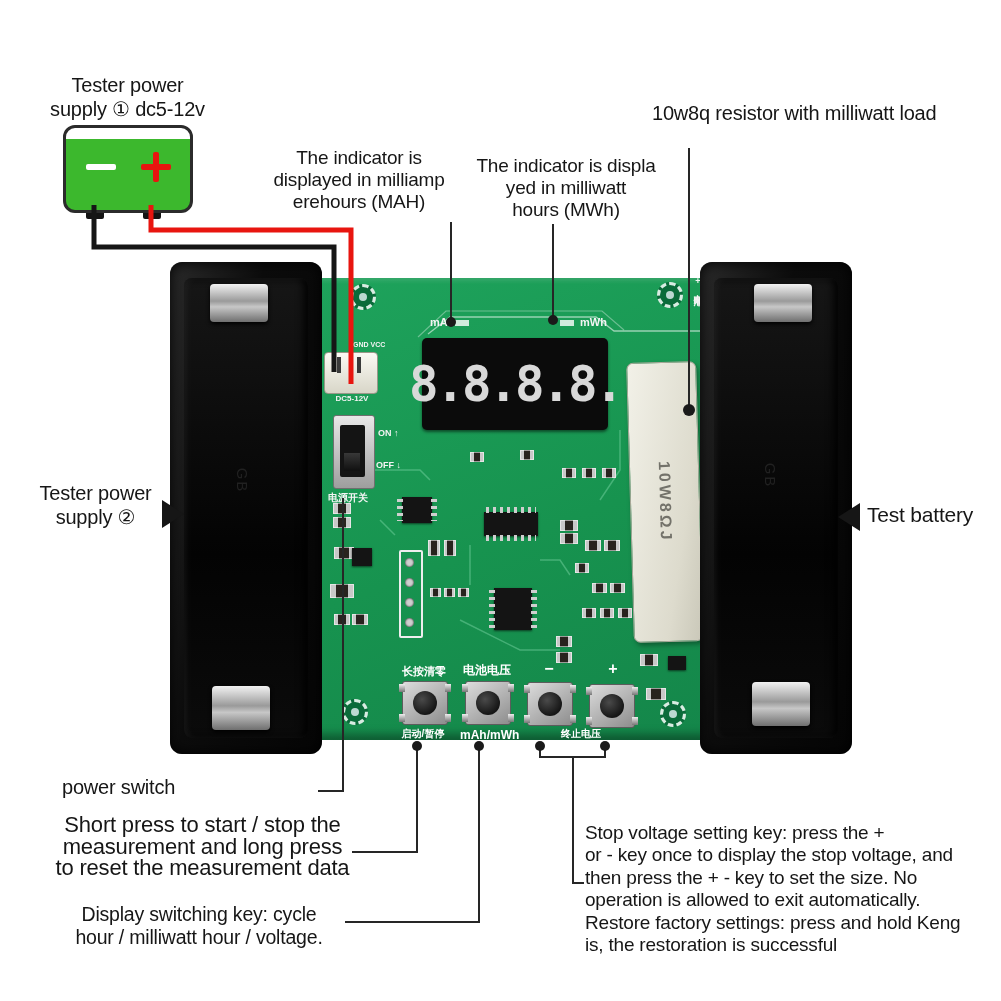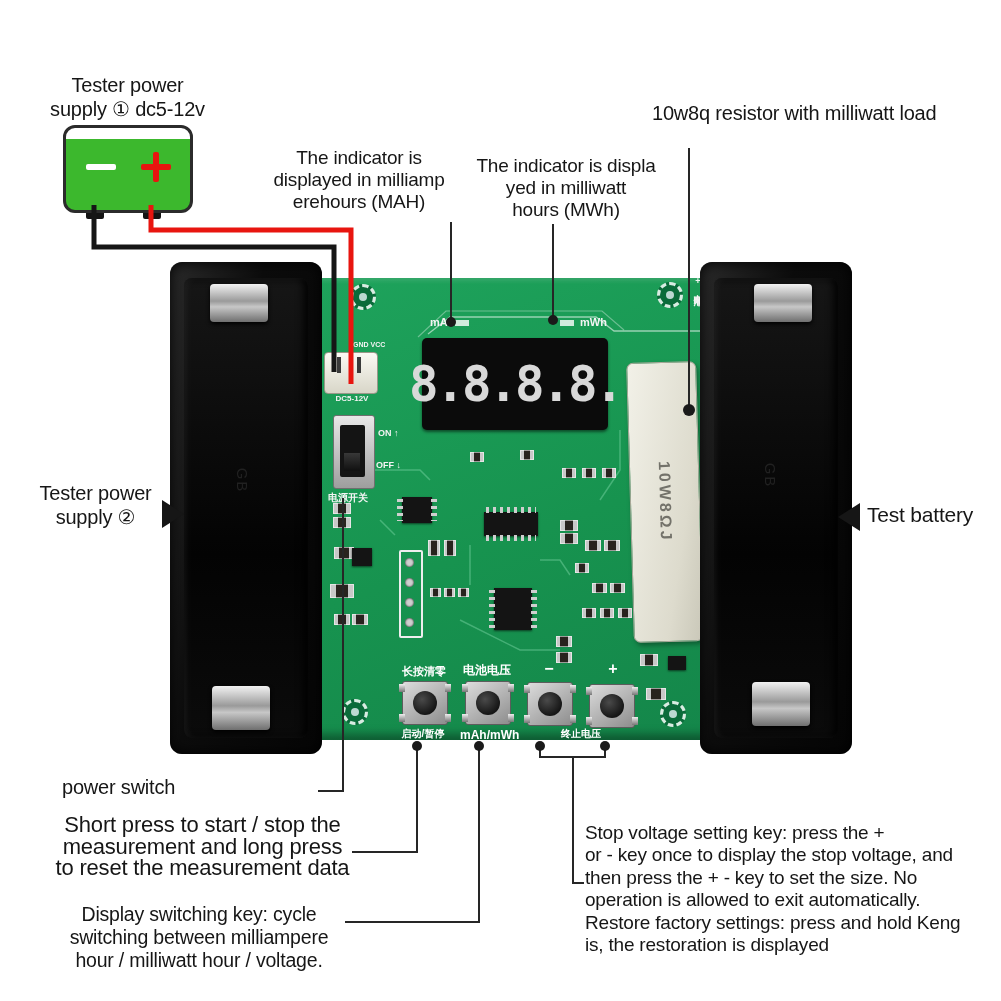--- a/index.html
+++ b/index.html
@@ -109,31 +109,30 @@
 <div class="ann" style="left:62px;top:776px;font-size:20px;">power switch</div>
 
 <div class="ann center" style="left:55px;top:814px;width:295px;font-size:22px;line-height:21.5px;">
   <div>Short press to start / stop the</div>
   <div>measurement and long press</div>
   <div>to reset the measurement data</div>
 </div>
 
 <div class="ann center" style="left:48px;top:903px;width:302px;font-size:19.5px;line-height:23px;">
   <div>Display switching key: cycle</div>
-  <div>switching between milliampere</div>
   <div>hour / milliwatt hour / voltage.</div>
 </div>
 
 <div class="ann" style="left:585px;top:822px;width:415px;font-size:19px;line-height:22.4px;">
   <div>Stop voltage setting key: press the +</div>
   <div>or - key once to display the stop voltage, and</div>
   <div>then press the + - key to set the size. No</div>
   <div>operation is allowed to exit automatically.</div>
   <div>Restore factory settings: press and hold Keng</div>
-  <div>is, the restoration is displayed</div>
+  <div>is, the restoration is successful</div>
 </div>
 
 <div class="board"></div>
 
 <svg class="traces" width="1001" height="1001">
   <polyline points="428,334 450,317 596,317 614,331 700,331" fill="none" stroke="rgba(255,255,255,.55)" stroke-width="1.3"></polyline>
   <polyline points="418,337 446,311 602,311 624,330" fill="none" stroke="rgba(255,255,255,.35)" stroke-width="1.2"></polyline>
   <g stroke="rgba(140,225,180,.4)" stroke-width="1.5" fill="none">
     <polyline points="350,470 420,470 430,480"></polyline>
     <polyline points="470,545 470,585"></polyline>

